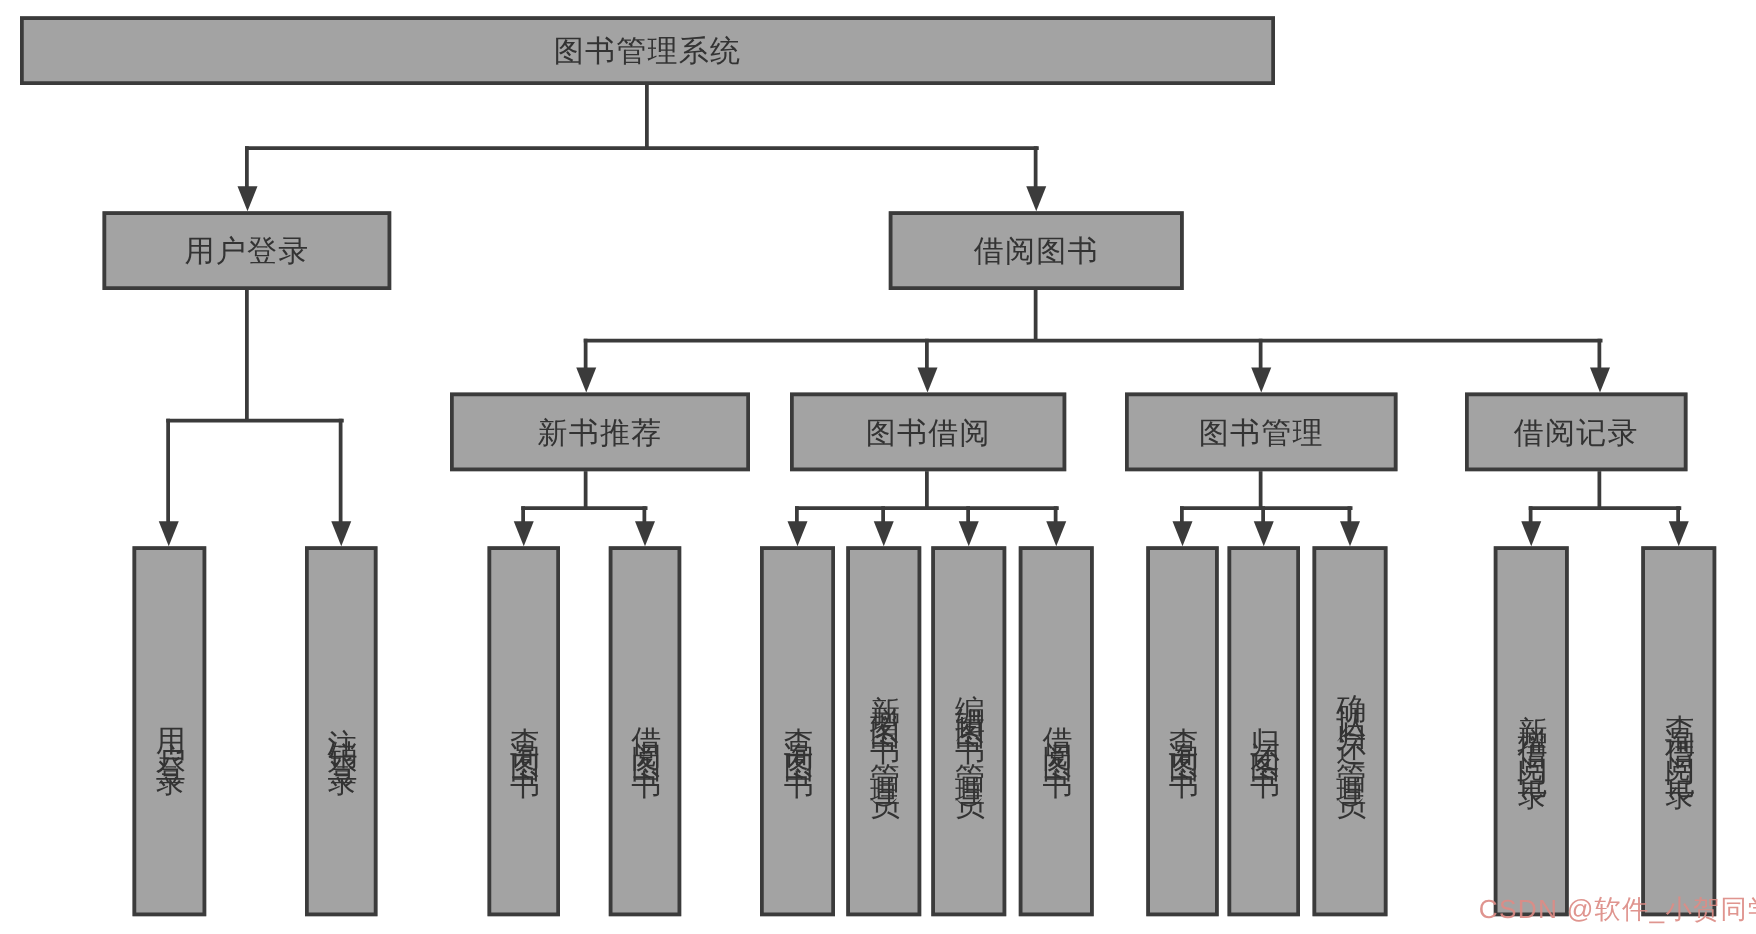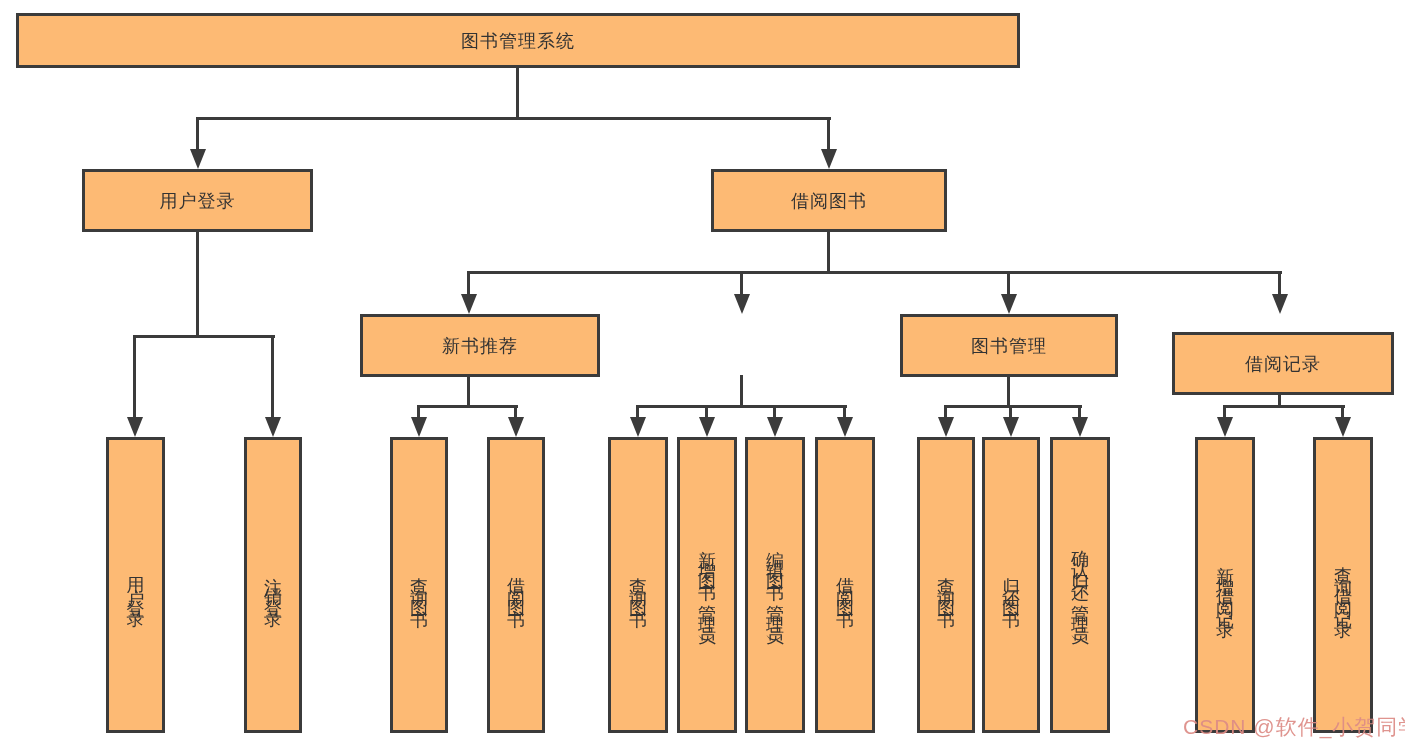--- a/index.html
+++ b/index.html
@@ -6,24 +6,24 @@
     --line:#3b3b3b;
     --text:#333333;
     --watermark:#dd8c86;
   }
   html,body{margin:0;padding:0;background:#ffffff;}
   body{font-family:"Liberation Sans","DejaVu Sans",sans-serif;}
   .stage{
     position:relative;width:1405px;height:747px;background:#ffffff;overflow:hidden;
   }
   .node{
-    position:absolute;box-sizing:border-box;background:#fdba74;
+    position:absolute;box-sizing:border-box;background:#a3a3a3;
     border:3px solid var(--line);color:var(--text);
     display:flex;align-items:center;justify-content:center;
-    font-size:18px;letter-spacing:1px;z-index:2;
+    font-size:24px;letter-spacing:1px;z-index:2;
   }
   .v{
     writing-mode:vertical-rl;text-orientation:mixed;
     letter-spacing:11px;line-height:1;
   }
   .vline{position:absolute;width:3px;background:var(--line);z-index:1;}
   .hline{position:absolute;height:3px;background:var(--line);z-index:1;}
   .ah{
     position:absolute;width:0;height:0;z-index:1;
     border-left:8px solid transparent;border-right:8px solid transparent;
@@ -65,22 +65,23 @@
   <div class="vline" style="left:467px;top:271px;height:26px"></div>
   <div class="ah" style="left:461px;top:294px"></div>
   <div class="vline" style="left:740px;top:271px;height:26px"></div>
   <div class="ah" style="left:734px;top:294px"></div>
   <div class="vline" style="left:1007px;top:271px;height:26px"></div>
   <div class="ah" style="left:1001px;top:294px"></div>
   <div class="vline" style="left:1278px;top:271px;height:26px"></div>
   <div class="ah" style="left:1272px;top:294px"></div>
 
   <div class="node" style="left:360px;top:314px;width:240px;height:63px">新书推荐</div>
+  <div class="node" style="left:632px;top:314px;width:221px;height:63px">图书借阅</div>
   <div class="node" style="left:900px;top:314px;width:218px;height:63px">图书管理</div>
-  <div class="node" style="left:1172px;top:332px;width:222px;height:63px">借阅记录</div>
+  <div class="node" style="left:1172px;top:314px;width:178px;height:63px">借阅记录</div>
 
   <div class="vline" style="left:467px;top:375px;height:33px"></div>
   <div class="hline" style="left:417px;top:405px;width:101px"></div>
   <div class="vline" style="left:740px;top:375px;height:33px"></div>
   <div class="hline" style="left:636px;top:405px;width:211px"></div>
   <div class="vline" style="left:1007px;top:375px;height:33px"></div>
   <div class="hline" style="left:944px;top:405px;width:138px"></div>
   <div class="vline" style="left:1278px;top:375px;height:33px"></div>
   <div class="hline" style="left:1223px;top:405px;width:122px"></div>
 

